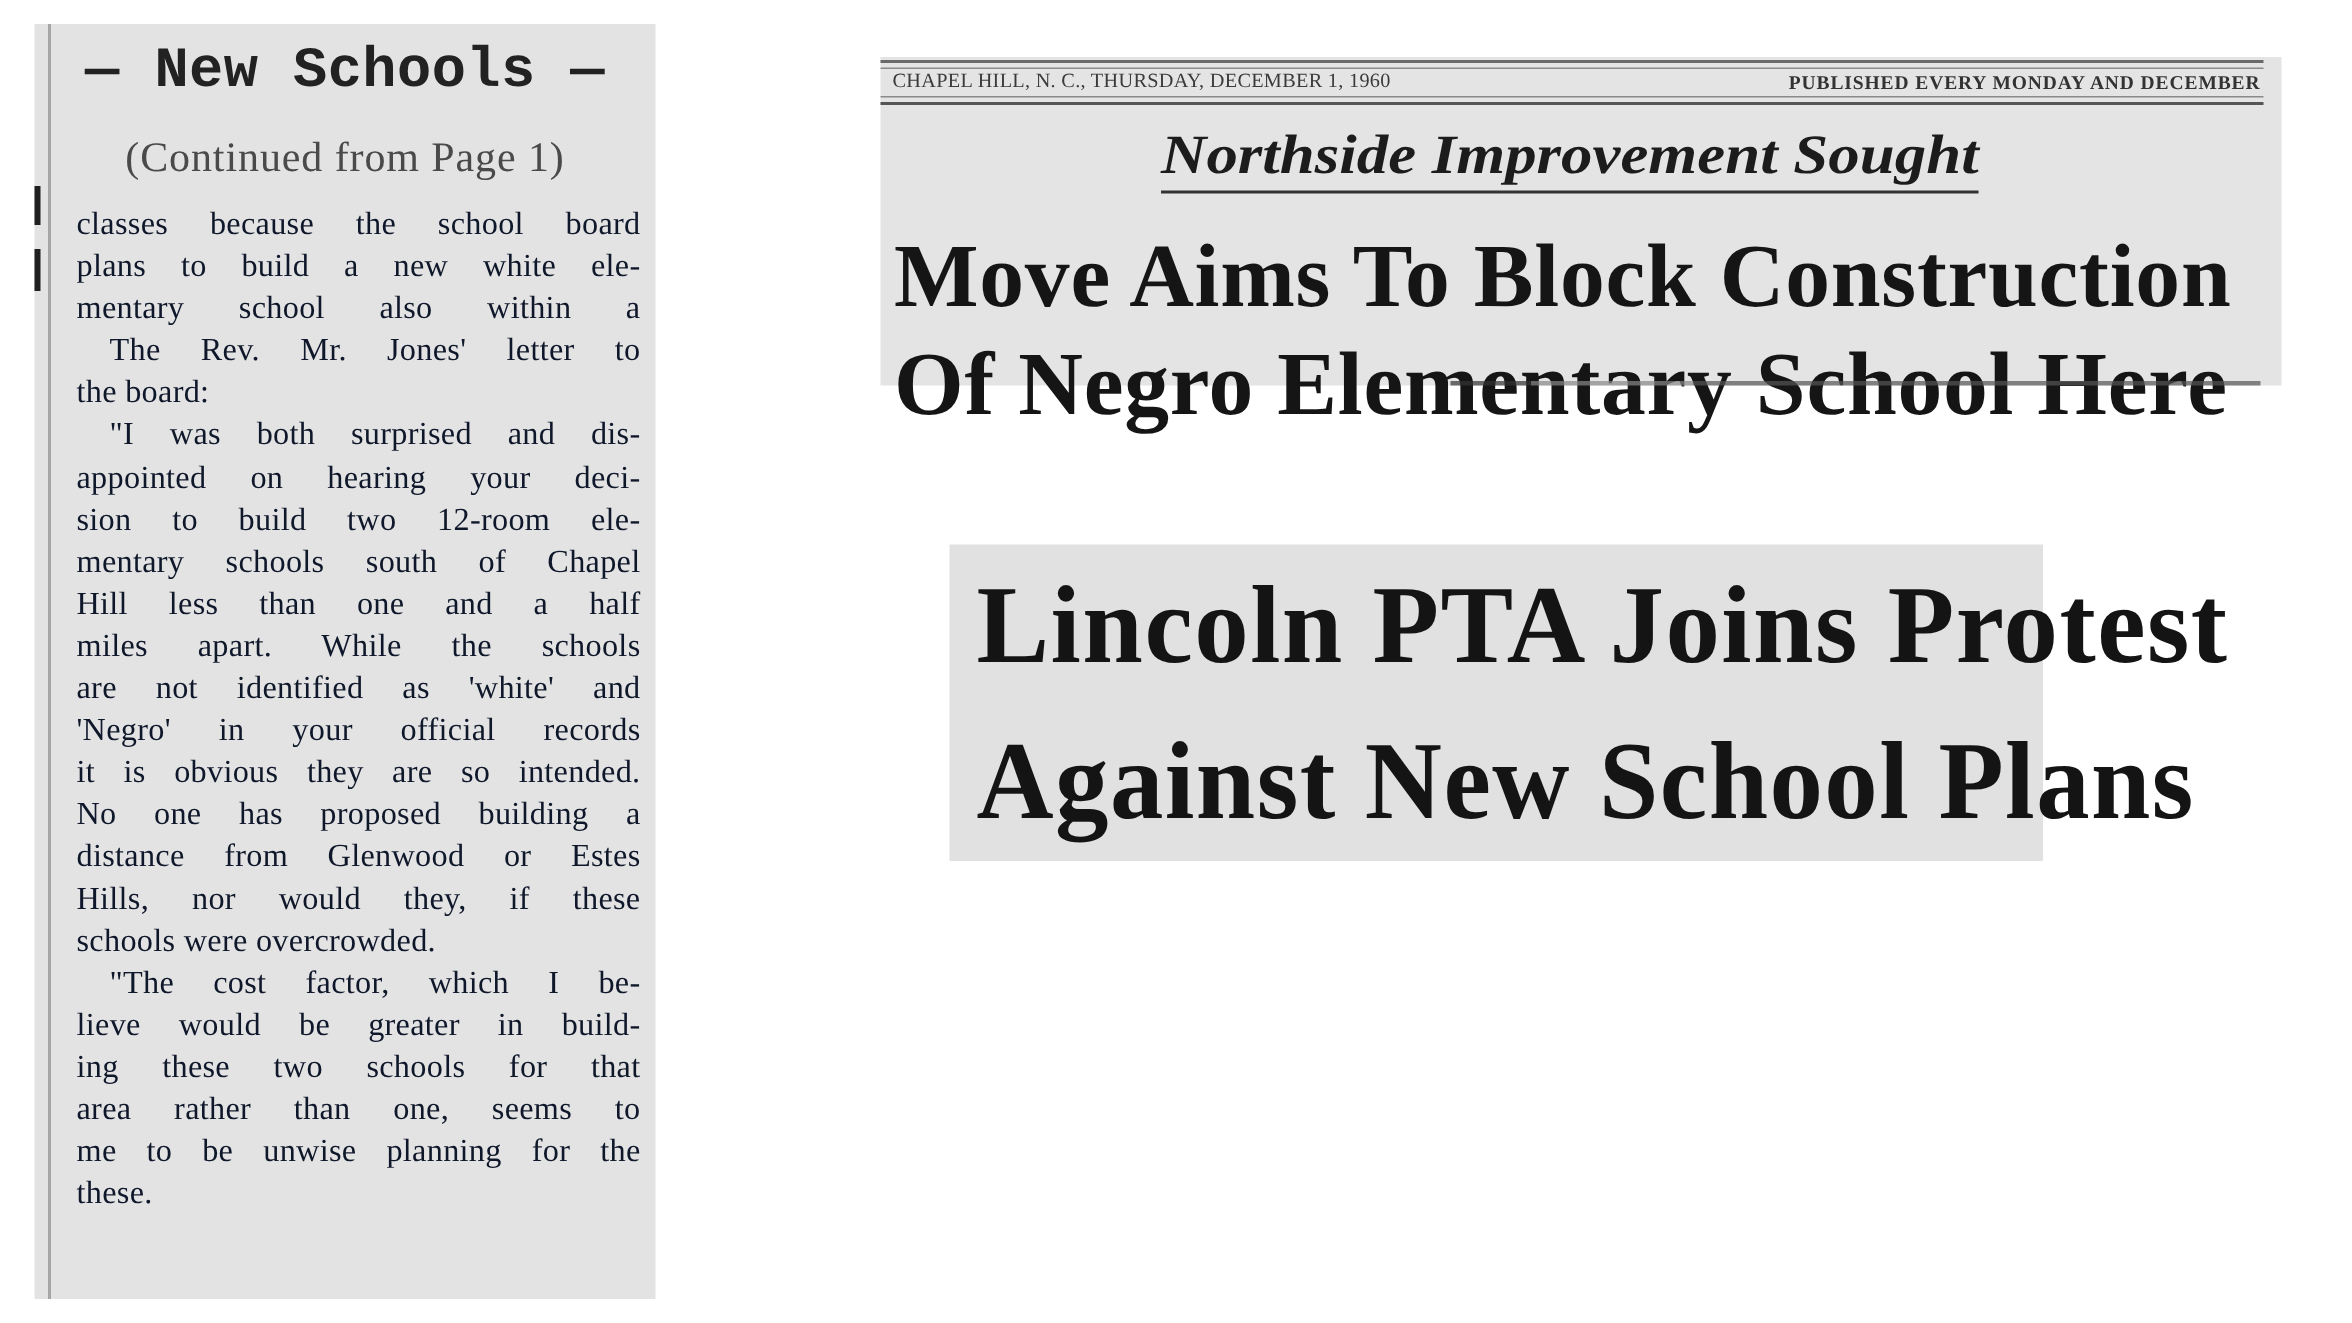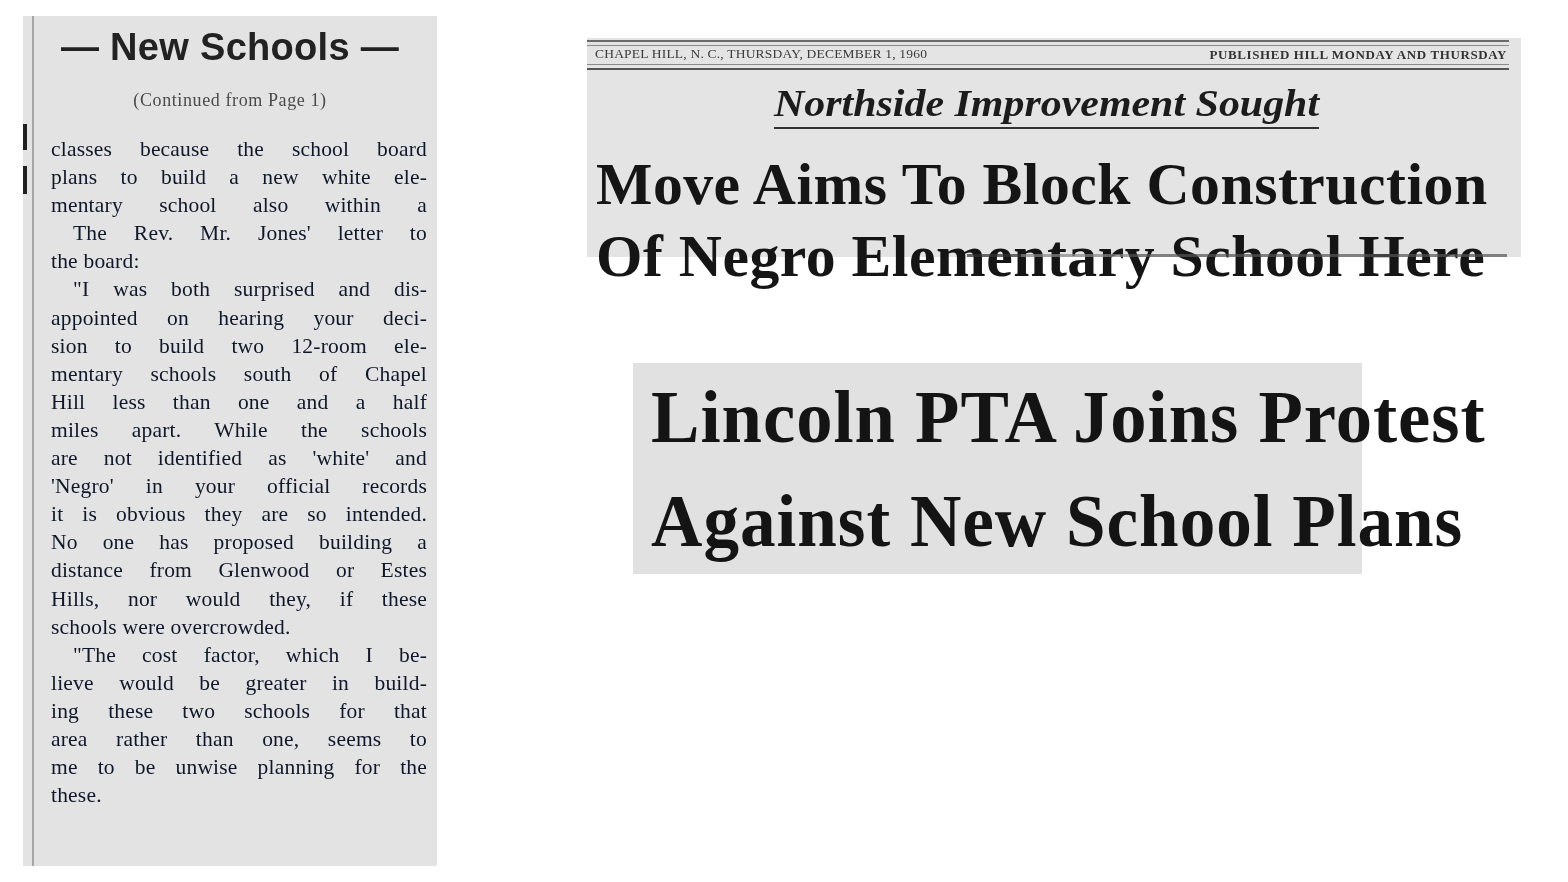--- a/index.html
+++ b/index.html
@@ -43,33 +43,33 @@
       left: 0;
       width: 4px;
       background: #202020;
     }
     #clip-left .headline {
       position: absolute;
       left: 0;
       right: 0;
       top: 10px;
       text-align: center;
-      font-family: Liberation Sans, sans-serif;
+      font-family: Liberation Mono, monospace;
       font-weight: bold;
       font-size: 38px;
       letter-spacing: 0.3px;
       color: #222;
     }
     #clip-left .subhead {
       position: absolute;
       left: 0;
       right: 0;
       top: 74px;
       text-align: center;
-      font-size: 18px;
+      font-size: 28px;
       color: #4a4a4a;
       letter-spacing: 0.6px;
     }
     #clip-left .body {
       position: absolute;
       left: 28px;
       width: 376px;
       top: 119px;
       font-size: 21.5px;
       line-height: 28.1px;
@@ -225,21 +225,21 @@
       <span class="line">ing these two schools for that</span>
       <span class="line">area rather than one, seems to</span>
       <span class="line">me to be unwise planning for the</span>
       <span class="line last">these.</span>
     </div>
 </div>
 
 <div id="clip-top" class="clip">
   <div class="rule-top"></div>
   <div class="dateline">CHAPEL HILL, N. C., THURSDAY, DECEMBER 1, 1960</div>
-  <div class="published">PUBLISHED HILL MONDAY AND THURSDAY</div>
+  <div class="published">PUBLISHED EVERY MONDAY AND DECEMBER</div>
   <div class="rule-bottom"></div>
   <div class="kicker" style="transform: scaleX(1.13306); transform-origin: left top;">Northside Improvement Sought</div>
   <div class="main-head l1" style="transform: scaleX(0.9956); width: auto; text-align-last: auto; transform-origin: left top;">Move Aims To Block Construction</div>
   <div class="main-head l2" style="transform: scaleX(0.9956); width: auto; text-align-last: auto; transform-origin: left top;">Of Negro Elementary School Here</div>
   <div class="bottom-smudge"></div>
 </div>
 
 <div id="clip-bottom" class="clip">
   <div class="head l1" style="transform: scaleX(0.981199); width: auto; text-align-last: auto; transform-origin: left top;">Lincoln PTA Joins Protest</div>
   <div class="head l2" style="transform: scaleX(0.962085); width: auto; text-align-last: auto; transform-origin: left top;">Against New School Plans</div>

